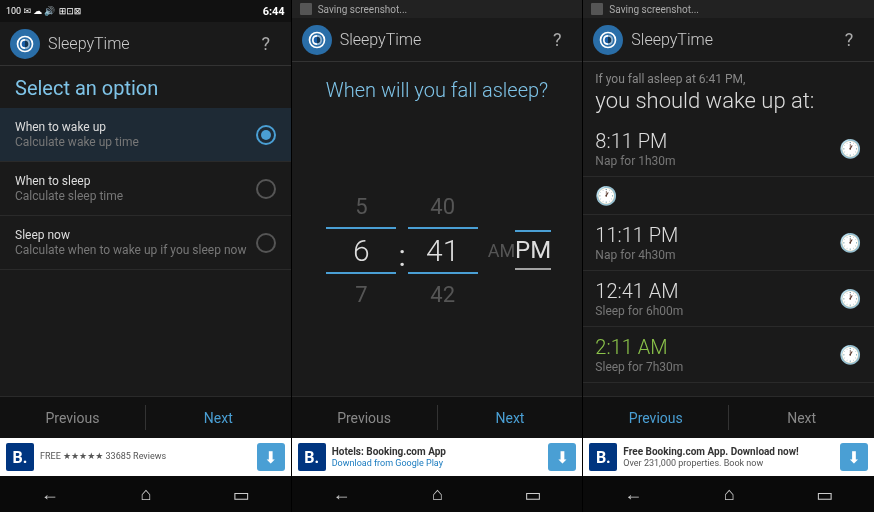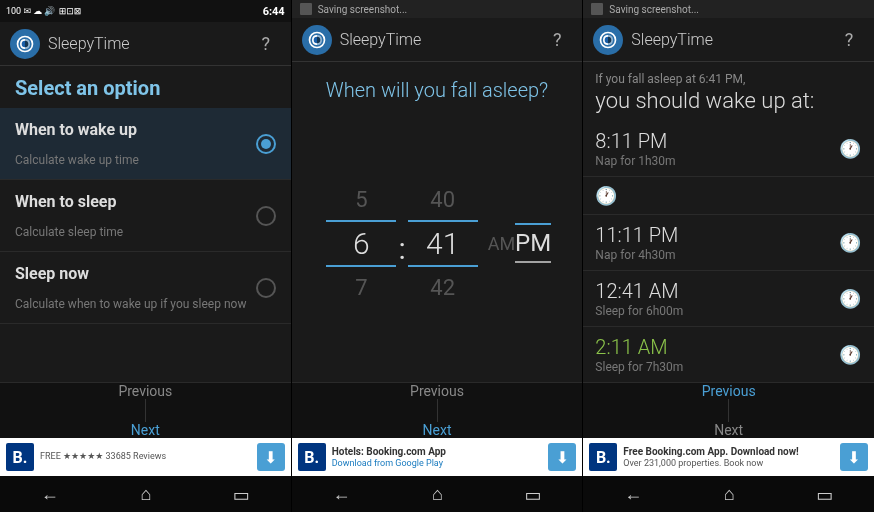--- a/index.html
+++ b/index.html
@@ -80,42 +80,42 @@
 
     
     .screen1-content {
       flex: 1;
       padding: 0;
       overflow: hidden;
     }
     .select-title {
       color: #7fc4e8;
       font-size: 20px;
-      font-weight: 700;
+      font-weight: 400;
       padding: 10px 15px 8px;
     }
     .option-item {
       padding: 12px 15px;
       border-bottom: 1px solid #2a2a2a;
       display: flex;
       align-items: center;
       justify-content: space-between;
       cursor: pointer;
     }
     .option-item.selected { background: #1e2a35; }
     .option-text { flex: 1; }
     .option-title {
       color: #ddd;
-      font-size: 16px;
-      font-weight: 700;
+      font-size: 12px;
+      font-weight: 400;
     }
     .option-sub {
       color: #777;
       font-size: 12px;
-      margin-top: 14px;
+      margin-top: 1px;
     }
     .radio-btn {
       width: 20px;
       height: 20px;
       border-radius: 50%;
       border: 2px solid #555;
       display: flex;
       align-items: center;
       justify-content: center;
       flex-shrink: 0;
@@ -125,26 +125,25 @@
     }
     .radio-inner {
       width: 10px;
       height: 10px;
       border-radius: 50%;
       background: #4a9fd4;
     }
 
     
     .bottom-nav {
-      height: 56px;
+      height: 42px;
       background: #111;
       display: flex;
       align-items: center;
       border-top: 1px solid #2a2a2a;
-      flex-direction: column;
     }
     .nav-btn {
       flex: 1;
       height: 100%;
       display: flex;
       align-items: center;
       justify-content: center;
       color: #888;
       font-size: 14px;
       cursor: pointer;

